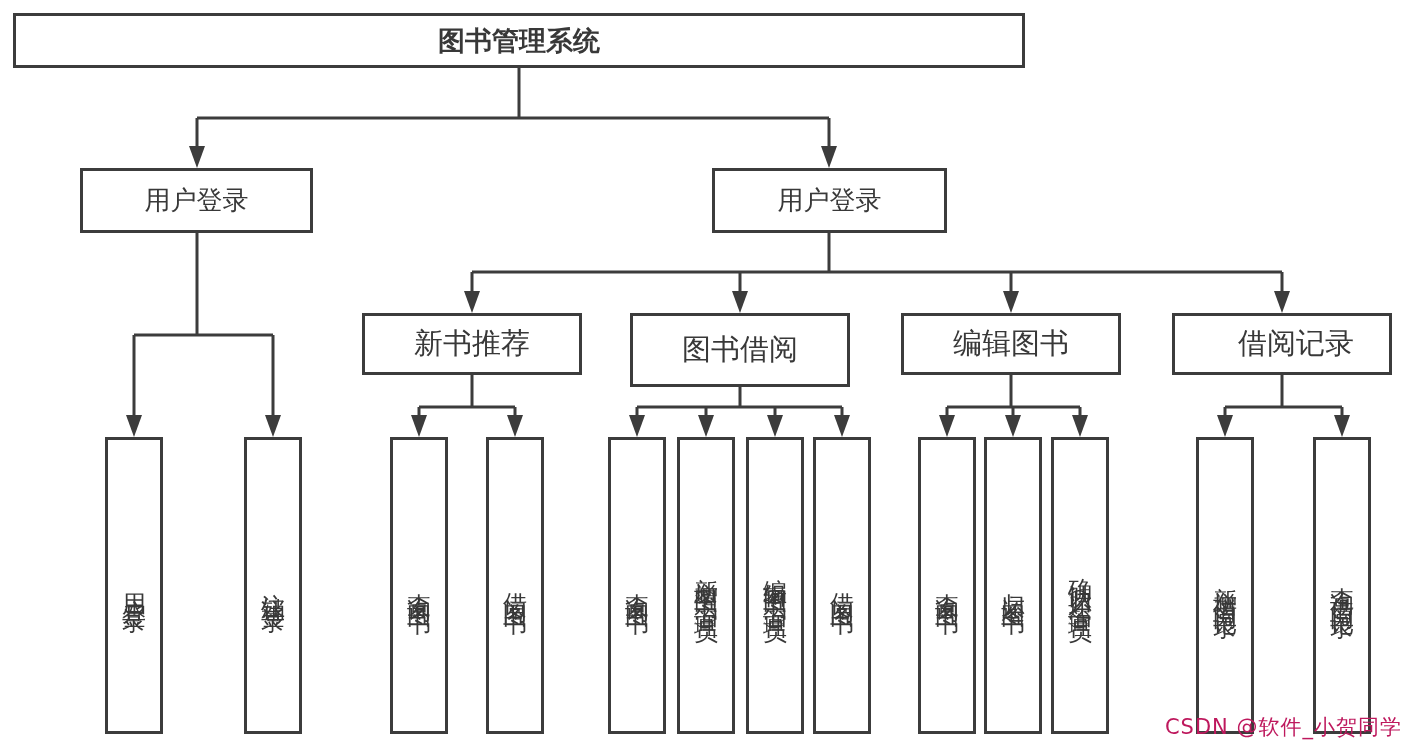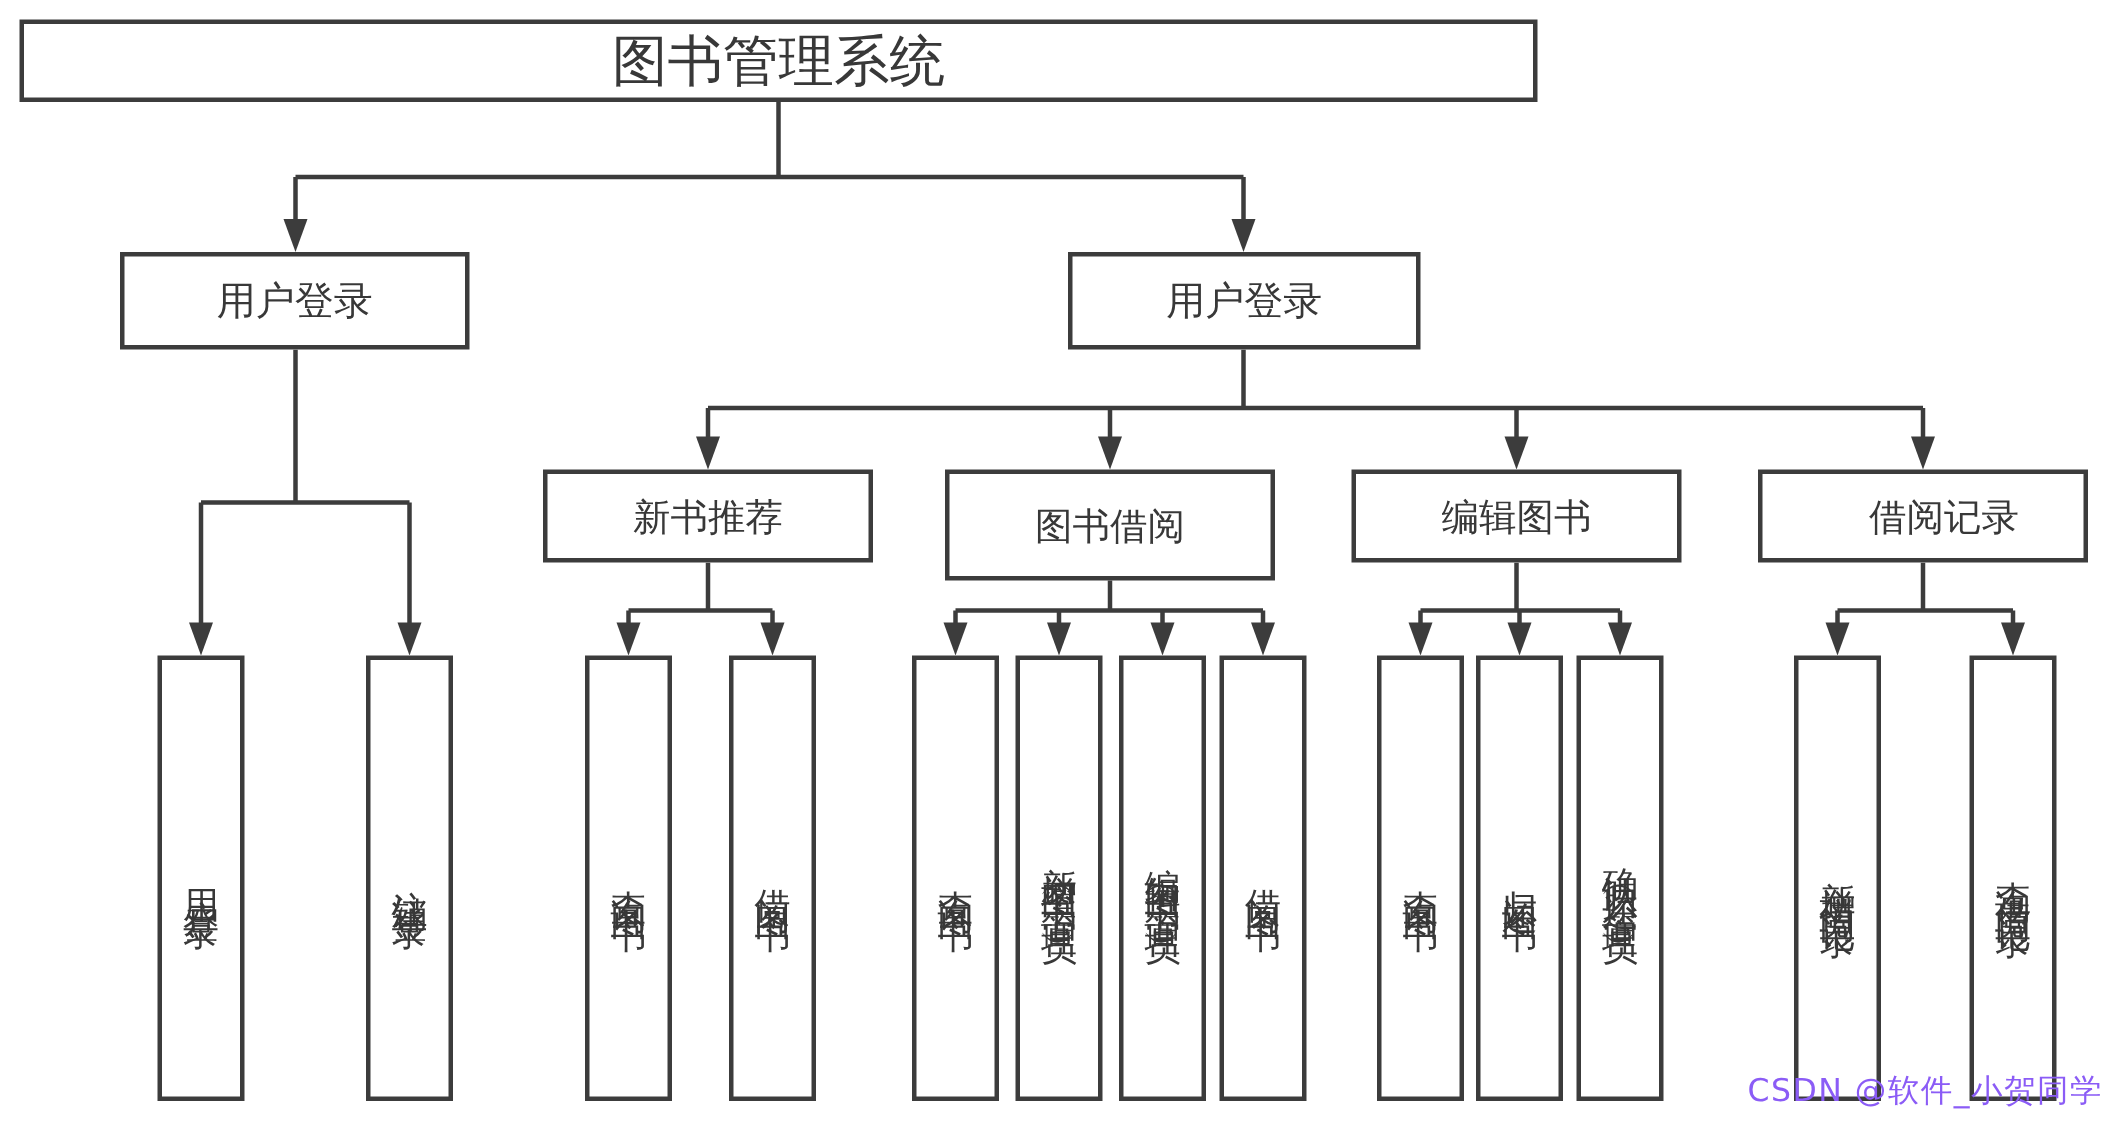--- a/index.html
+++ b/index.html
@@ -20,37 +20,37 @@
   .node {
     position: absolute;
     background: #ffffff;
     border: 3px solid #3c3c3c;
     color: #383838;
     display: flex;
     align-items: center;
     justify-content: center;
     text-align: center;
   }
-  .node-root   { font-size: 37px; }
+  .node-root   { font-size: 27px; font-weight: bold; }
   .node-level2 { font-size: 26px; }
-  .node-level3 { font-size: 25px; }
+  .node-level3 { font-size: 29px; }
   .node-leaf   { font-size: 24px; }
   .node-leaf .vtext {
     writing-mode: vertical-rl;
     text-orientation: mixed;
     letter-spacing: 6px;
     line-height: 1;
     white-space: nowrap;
   }
   .watermark {
     position: absolute;
     top: 713px;
     right: 3px;
     font-size: 21px;
-    color: #8b5cf6;
+    color: #be185d;
     letter-spacing: 1px;
     white-space: nowrap;
   }
 </style>
 </head>
 <body>
 
 <div class="canvas">
 
   <svg class="connector-layer" width="1405" height="747" viewBox="0 0 1405 747" xmlns="http://www.w3.org/2000/svg">

